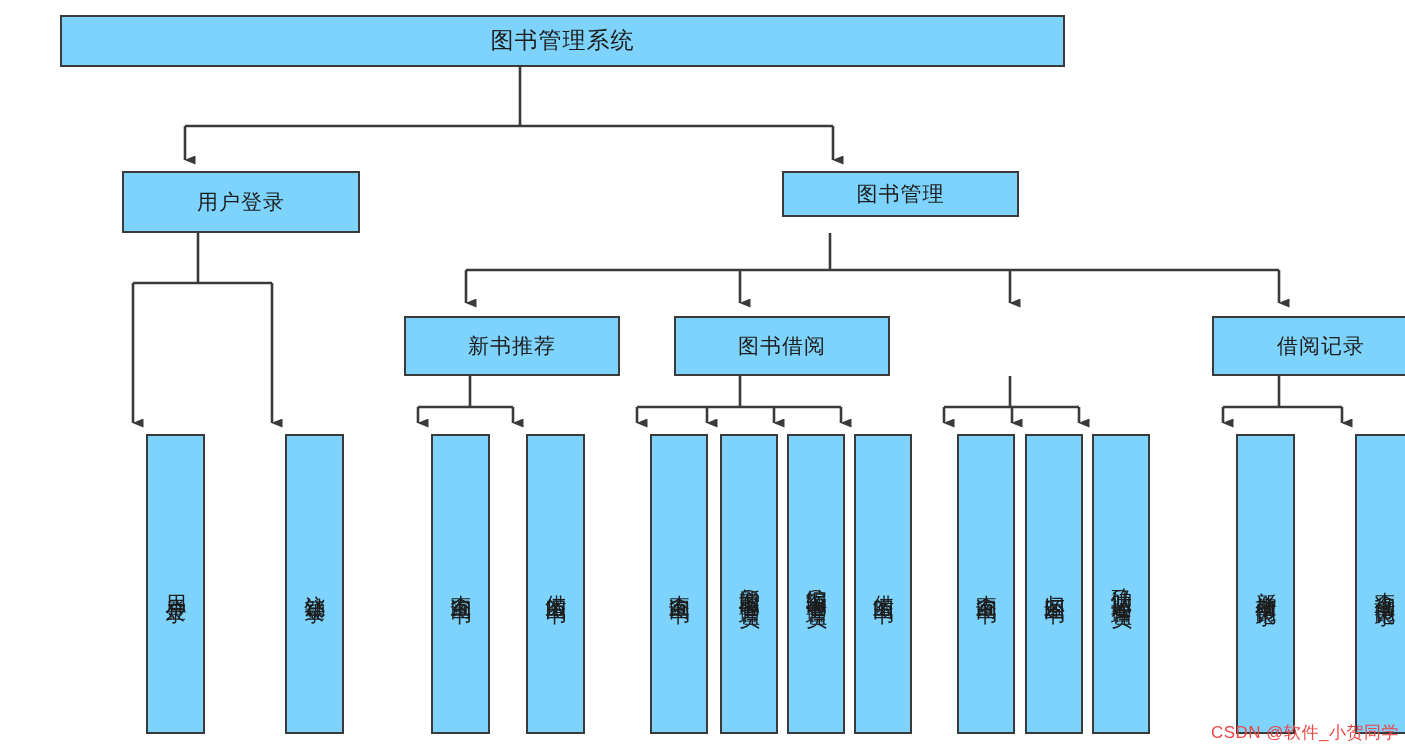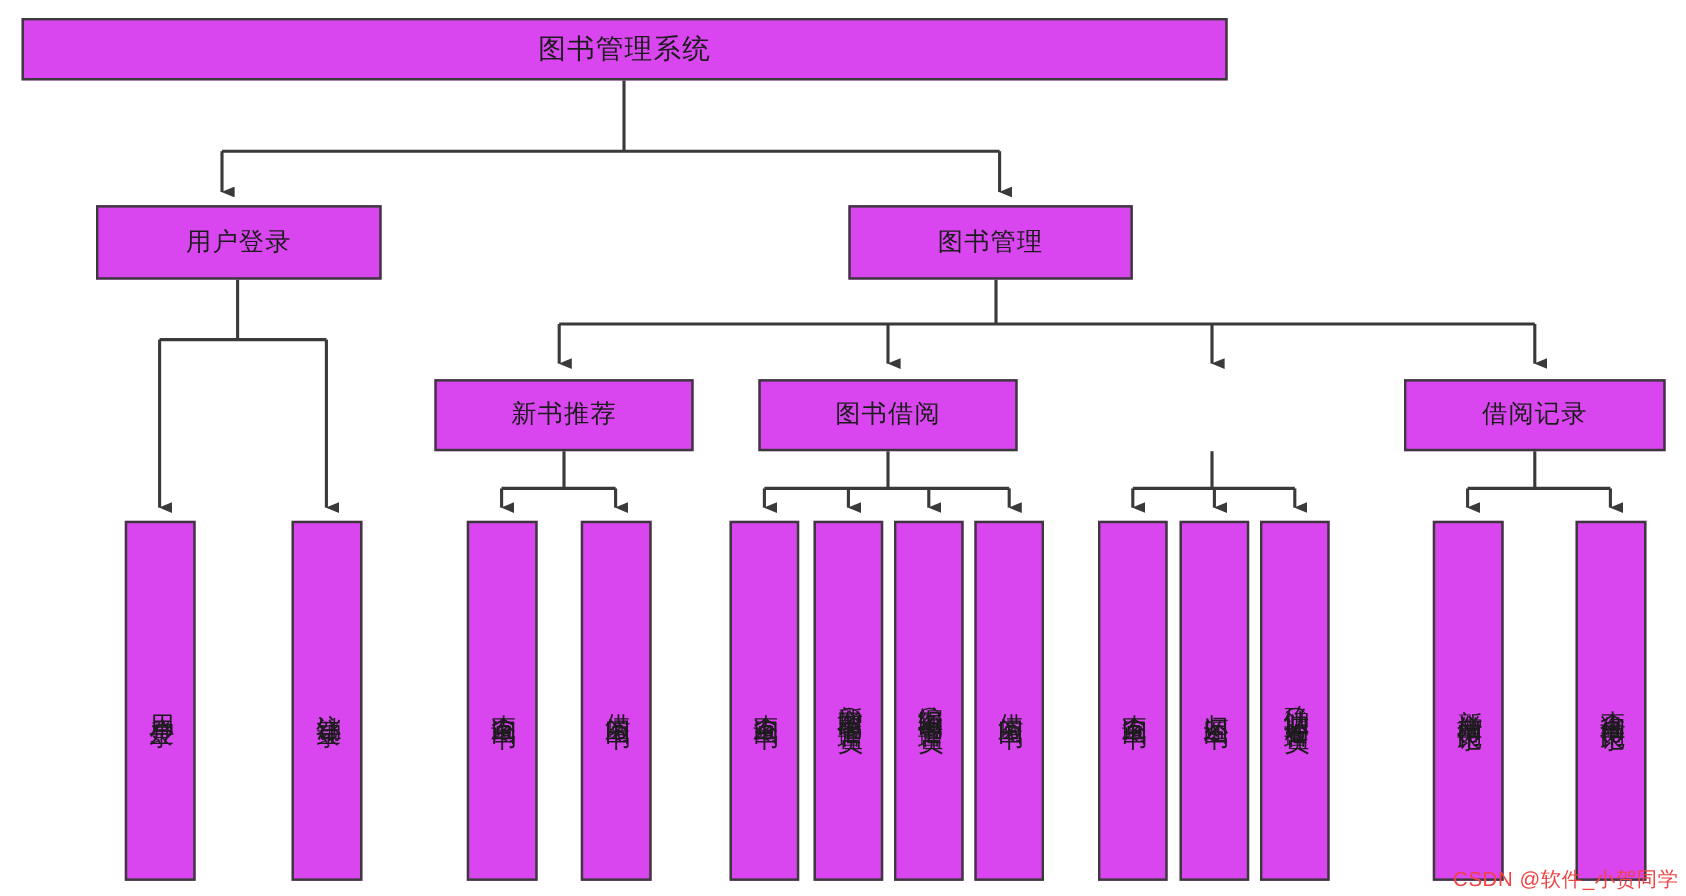--- a/index.html
+++ b/index.html
@@ -9,26 +9,27 @@
     font-family:"Liberation Sans","DejaVu Sans",sans-serif;
     overflow:hidden;
     position:relative;
   }
   #canvas{position:absolute;left:0;top:0;width:1405px;height:747px;}
   svg.edges{position:absolute;left:0;top:0;width:1405px;height:747px;pointer-events:none;}
 
   .node{
     position:absolute;
     box-sizing:border-box;
-    background:#d946ef;
+    background:#7dd3fc;
     border:2.5px solid #3a3a3a;
     display:flex;
     align-items:center;
     justify-content:center;
     color:#1c1c1c;
+    margin-left:42px;
   }
   .node.horiz{
     font-size:21px;
     letter-spacing:1px;
     line-height:1.2;
     white-space:nowrap;
   }
   .node.leaf{
     writing-mode:vertical-rl;
     text-orientation:upright;
@@ -109,21 +110,21 @@
       <path d="M1223,407 L1342,407"></path>
       <path d="M1223,407 L1223,423" marker-end="url(#arrow)"></path>
       <path d="M1342,407 L1342,423" marker-end="url(#arrow)"></path>
     </g>
   </svg>
 
   <div class="node horiz" id="root">图书管理系统</div>
 
   <div class="node horiz" style="left:80px;top:171px;width:238px;height:62px;">用户登录</div>
 
-  <div class="node horiz" style="left:707px;top:171px;width:237px;height:62px;">图书管理</div>
+  <div class="node horiz" style="left:740px;top:171px;width:237px;height:46px;">图书管理</div>
 
   <div class="node horiz" style="left:362px;top:316px;width:216px;height:60px;text-align:center;">新书推荐</div>
 
   <div class="node horiz" style="left:632px;top:316px;width:216px;height:60px;text-align:right;">图书借阅</div>
 
 
   <div class="node horiz" style="left:1170px;top:316px;width:218px;height:60px;">借阅记录</div>
 
   <div class="node leaf" style="left:104px;top:434px;width:59px;height:300px;">
     <span class="lbl">用户登录</span>

